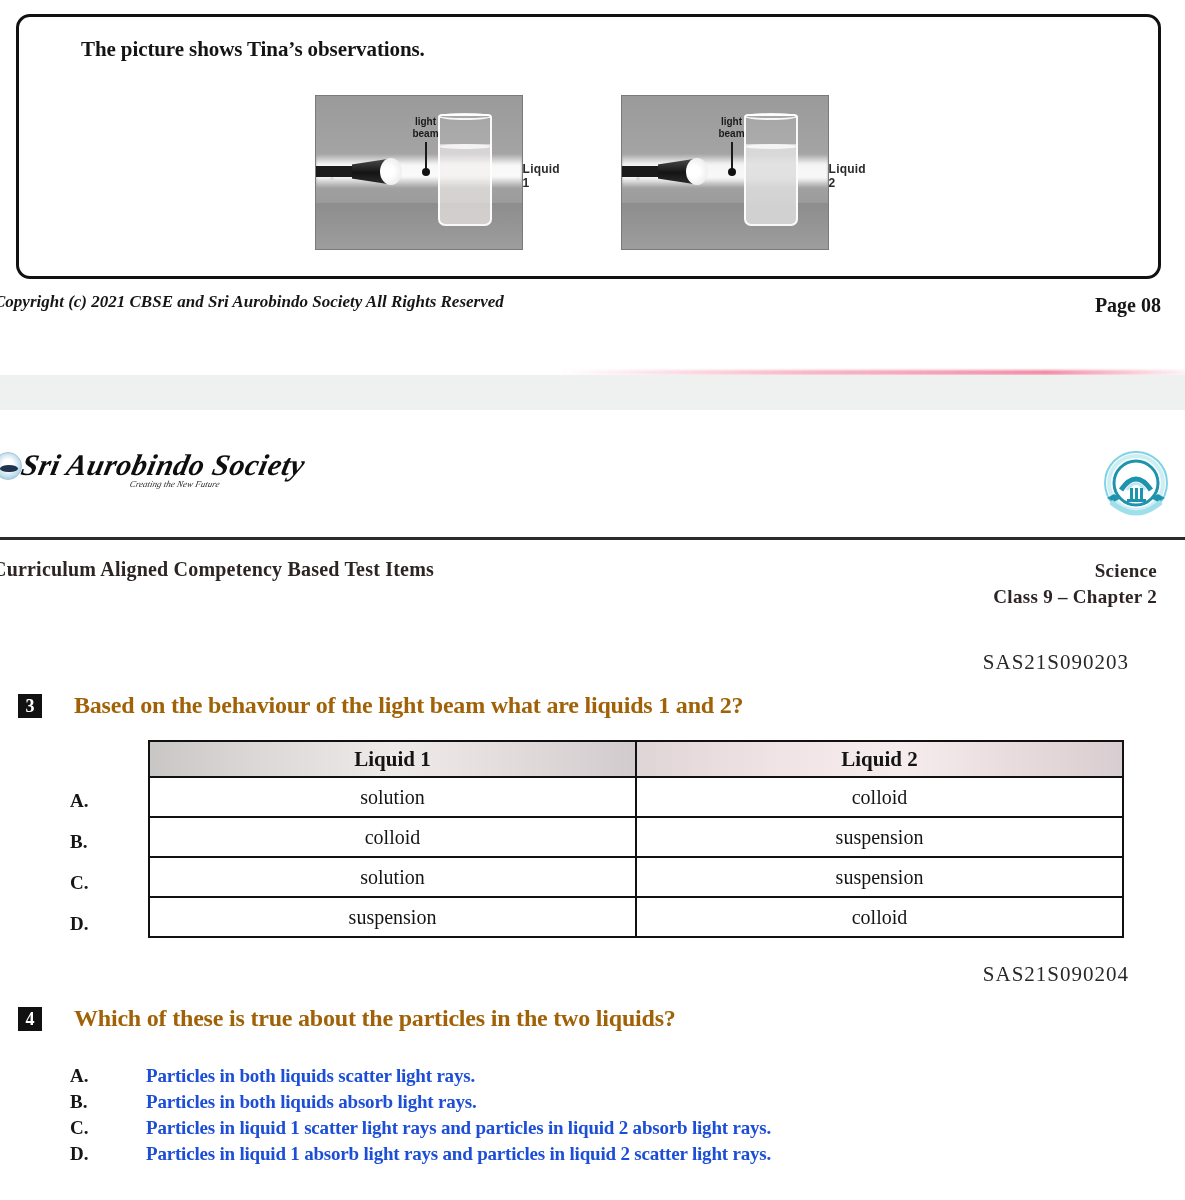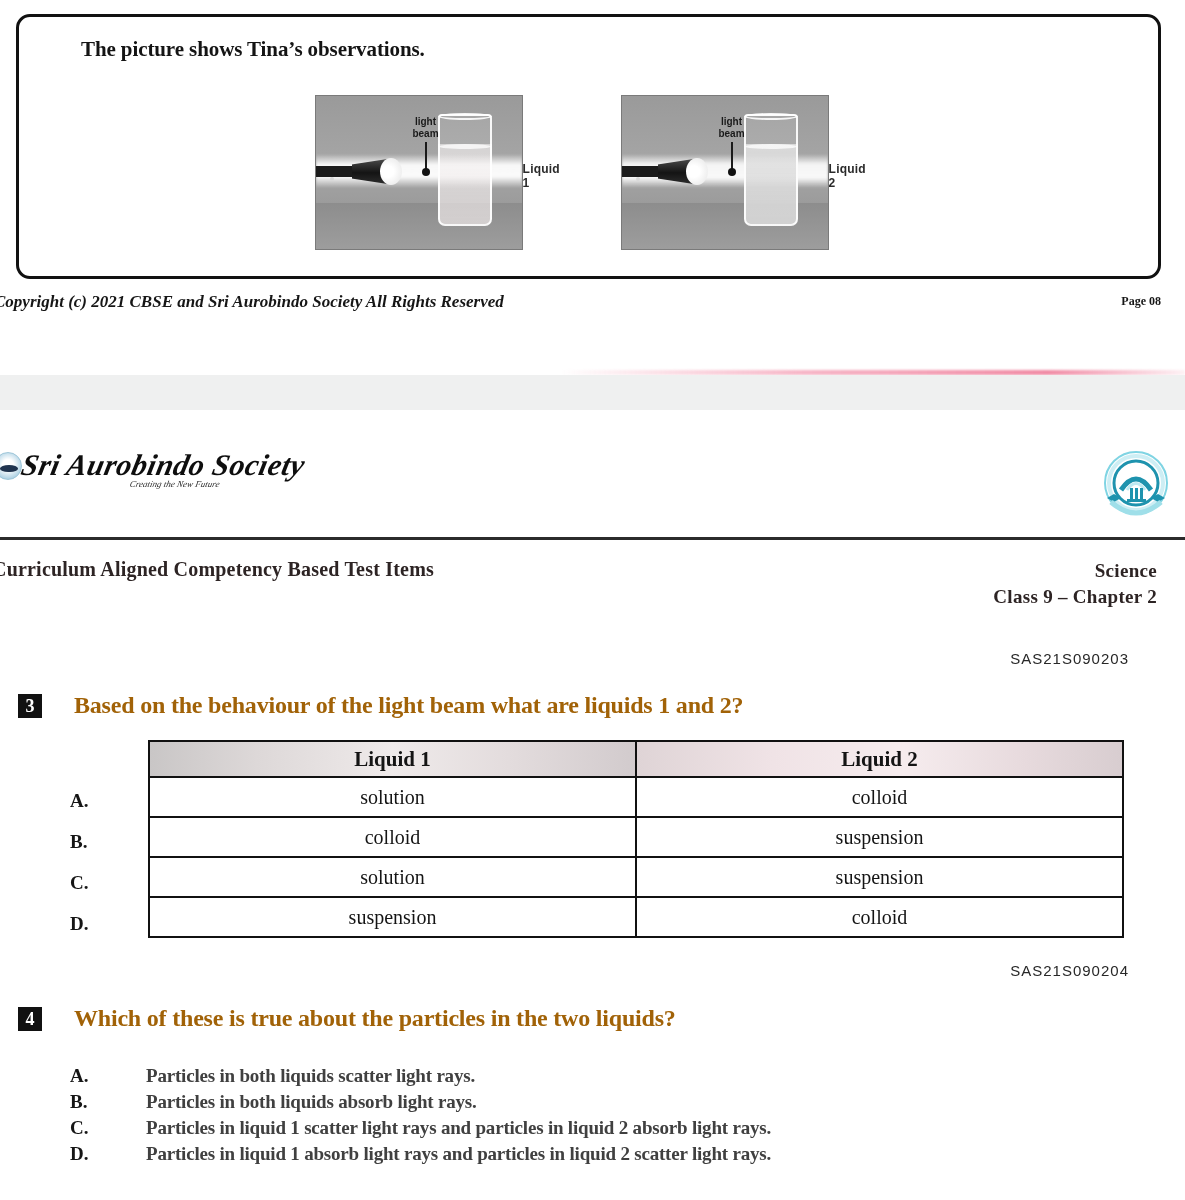--- a/index.html
+++ b/index.html
@@ -219,21 +219,21 @@
     font-size: 17px;
     color: #161616;
     white-space: nowrap;
   }
   .page-num {
     position: absolute;
     right: 24px;
     top: 2px;
     font-family: "Liberation Serif", serif;
     font-weight: bold;
-    font-size: 12px;
+    font-size: 20px;
     color: #161616;
   }
 
   
   #page-gap {
     position: absolute;
     left: 0;
     top: 375px;
     width: 1185px;
     height: 35px;
@@ -352,22 +352,22 @@
     font-size: 19px;
     line-height: 26px;
     letter-spacing: 0.3px;
     color: #2d2424;
     white-space: nowrap;
   }
 
   .item-code {
     position: absolute;
     right: 56px;
-    font-family: Liberation Sans, sans-serif;
-    font-size: 15px;
+    font-family: Liberation Serif, serif;
+    font-size: 21px;
     letter-spacing: 1px;
     color: #282828;
   }
   #code-q3 { top: 240px; }
   #code-q4 { top: 552px; right: 56px; }
 
   .qrow {
     position: absolute;
     left: 0;
     width: 1185px;
@@ -472,21 +472,21 @@
     color: #151515;
   }
   .opt-line .txt {
     position: absolute;
     left: 146px;
     top: 0;
     font-family: "Liberation Serif", serif;
     font-weight: bold;
     font-size: 19px;
     letter-spacing: -0.2px;
-    color: #404040;
+    color: #1d4ed8;
     white-space: nowrap;
   }
 </style>
 </head>
 <body>
 
 <div id="page-one">
 
   <div class="stimulus-box">
 

